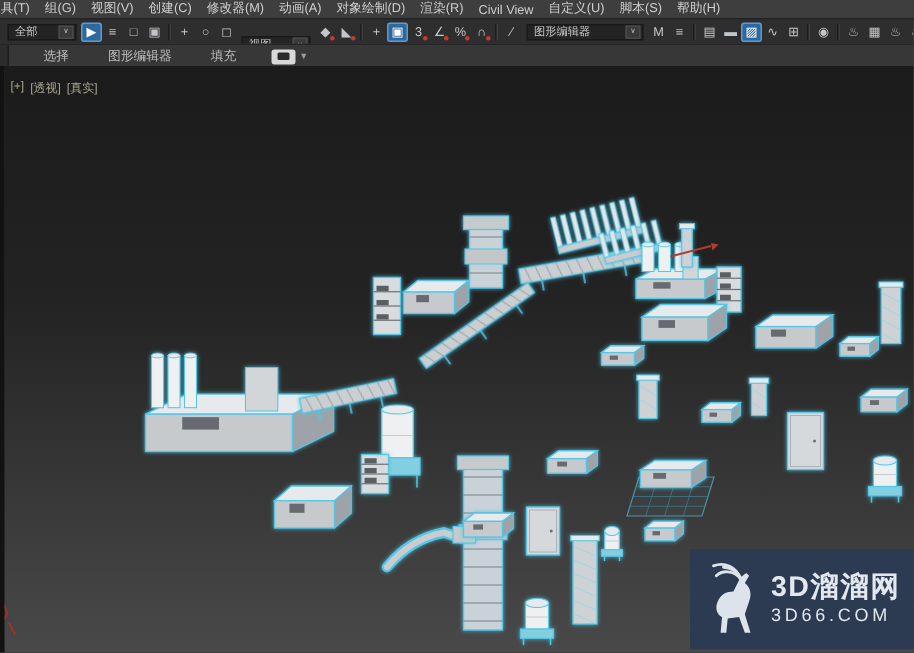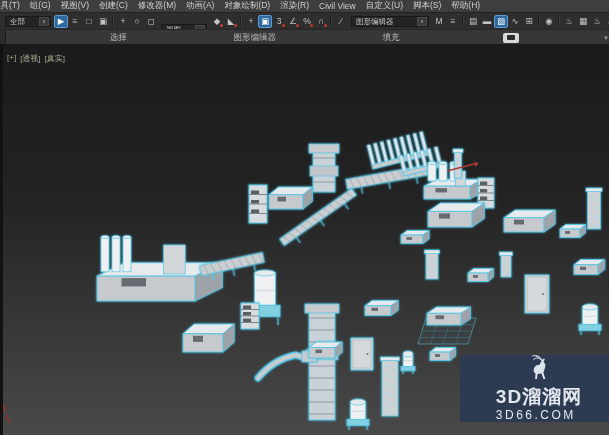--- a/index.html
+++ b/index.html
@@ -14,45 +14,45 @@
 
   
   .toolbar{height:16px;background:#2e2e2e;border-top:1px solid #232323;
            display:flex;align-items:center;padding-left:2px;overflow:hidden;}
   .tbtn{width:14px;height:13px;flex:none;display:flex;align-items:center;justify-content:center;
         font-size:8.5px;line-height:1;color:#c2c6ca;position:relative;border-radius:2px;box-sizing:border-box;}
   .tbtn.active{background:#2f689e;border:1px solid #5d9bd0;color:#fff;}
   .tbtn .dot{position:absolute;right:1px;bottom:1px;width:3px;height:3px;background:#c23b30;border-radius:50%;}
   .tsep{width:1px;height:11px;background:#1d1d1d;border-right:1px solid #3e3e3e;margin:0 2px;flex:none;}
   .tdrop{height:11px;background:#242424;border:1px solid #191919;color:#c8c8c8;font-size:7.5px;
-         display:flex;align-items:flex-start;padding:0 1px 0 4px;margin:0 3px;flex:none;box-sizing:border-box;}
+         display:flex;align-items:center;padding:0 1px 0 4px;margin:0 3px;flex:none;box-sizing:border-box;}
   .tdrop .dval{overflow:hidden;white-space:nowrap;flex:1;}
   .tdrop .darrow{margin-left:3px;background:#3a3a3a;border:1px solid #4a4a4a;width:8px;height:7px;
                  font-size:5px;display:flex;align-items:center;justify-content:center;color:#bbb;flex:none;}
 
   
   .ribbon{height:15px;background:#373737;border-top:1px solid #262626;border-bottom:1px solid #141414;
-          display:flex;align-items:center;font-size:8.5px;color:#bdbdbd;justify-content:space-between;}
+          display:flex;align-items:center;font-size:8.5px;color:#bdbdbd;}
   .rhandle{width:5px;height:100%;background:#2c2c2c;border-right:1px solid #1c1c1c;margin-right:10px;flex:none;}
   .rtab{padding:0 13px;cursor:default;}
   .rbtn{width:16px;height:10px;background:#d8d8d8;border-radius:2px;margin-left:10px;
         display:flex;align-items:center;justify-content:center;flex:none;}
   .rbtn .slot{width:8px;height:5px;background:#2b2b2b;border-radius:1px;}
   .rcaret{font-size:6px;color:#9a9a9a;margin-left:3px;}
 
   
   .viewport{position:absolute;top:44px;left:0;right:0;bottom:0;
             background:linear-gradient(180deg,#1b1b1b 0%,#232323 40%,#494949 100%);
             border-left:3px solid #121212;}
   .vlabel{position:absolute;top:9px;left:4px;font-size:8px;color:#a9a58e;display:flex;gap:4px;z-index:3;}
   .scene{position:absolute;inset:0;width:100%;height:100%;z-index:1;}
 
   
-  .watermark{position:absolute;right:0;bottom:13px;width:149px;height:67px;background:#2c3a52;
-             display:flex;align-items:center;gap:7px;padding-left:9px;box-sizing:border-box;z-index:5;flex-direction:column;}
+  .watermark{position:absolute;right:0;bottom:2px;width:149px;height:67px;background:#2c3a52;
+             display:flex;align-items:center;gap:7px;padding-left:9px;box-sizing:border-box;z-index:5;}
   .wm-text{color:#e3e8ee;line-height:1.05;}
   .wm-text .t1{font-size:19px;font-weight:bold;letter-spacing:1px;}
   .wm-text .t2{font-size:12px;letter-spacing:2.5px;margin-top:2px;}
 </style>
 </head>
 <body>
 
 <div class="menubar" id="menubar">
     <div class="mitem">工具(T)</div>
     <div class="mitem">组(G)</div>

